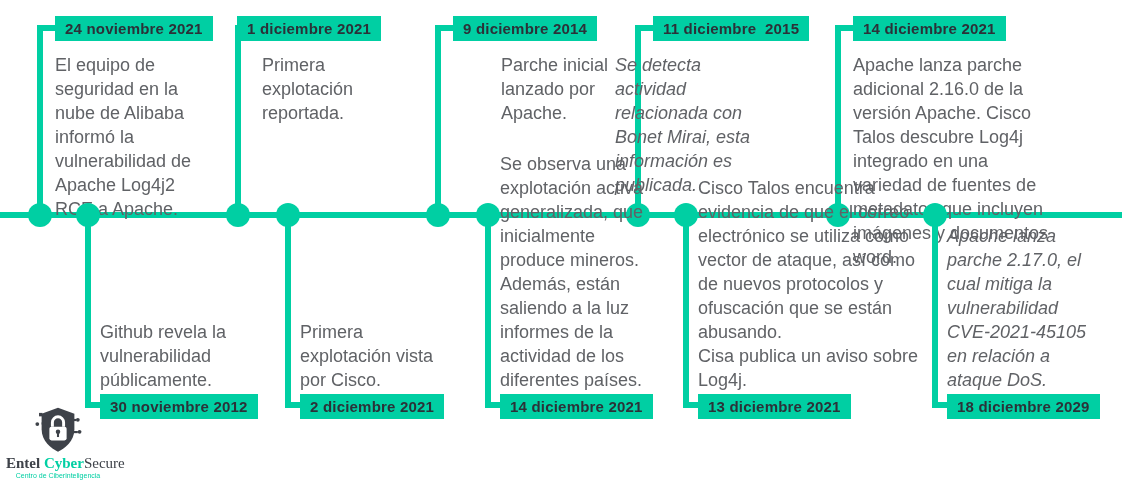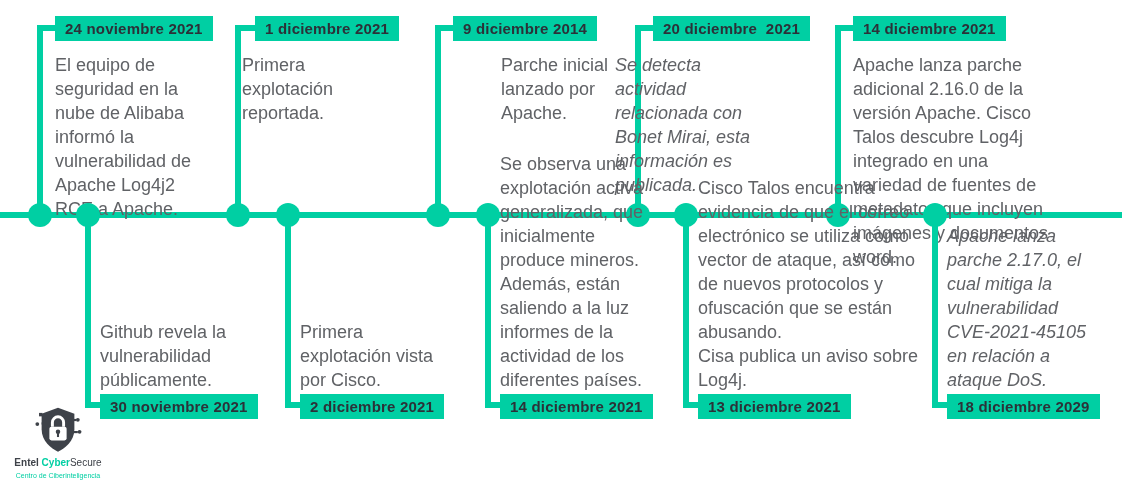--- a/index.html
+++ b/index.html
@@ -59,25 +59,26 @@
     line-height: 24px;
     white-space: pre-line;
   }
   .logo {
     position: absolute;
     left: 6px; top: 406px;
     width: 104px;
     text-align: center;
   }
   .logo .brand {
-    font-size: 10px;
+    font-size: 15px;
     color: var(--logo-dark);
     font-weight: bold;
     line-height: 14px;
     white-space: pre;
+    font-family: Liberation Serif, serif;
   }
   .logo .brand .teal { color: var(--accent); }
   .logo .brand .light { font-weight: normal; }
   .logo .tagline {
     font-size: 7px;
     color: var(--accent);
     line-height: 9px;
     margin-top: 1px;
   }
   .logo svg { display: block; margin: 0 auto; }
@@ -94,53 +95,53 @@
     <div class="elbow" style="left:37px; top:25px; width:22px;"></div>
     <div class="dot" style="left:28px;"></div>
     <div class="date-label" style="left:55px; top:16px;">24 noviembre 2021</div>
     <div class="event-text" style="left:55px; top:53px; width:150px;">El equipo de seguridad en la nube de Alibaba informó la vulnerabilidad de Apache Log4j2 RCE a Apache.</div>
   </div>
 
   <div>
     <div class="vline" style="left:235px; top:28px; height:184px;"></div>
     <div class="elbow" style="left:235px; top:25px; width:22px;"></div>
     <div class="dot" style="left:226px;"></div>
-    <div class="date-label" style="left:255px; top:16px;">1 diciembre 2021</div>
-    <div class="event-text" style="left:242px; top:53px; width:145px;">Primera explotación reportada.</div>
+    <div class="date-label" style="left:237px; top:16px;">1 diciembre 2021</div>
+    <div class="event-text" style="left:262px; top:53px; width:145px;">Primera explotación reportada.</div>
   </div>
 
   <div>
     <div class="vline" style="left:435px; top:28px; height:184px;"></div>
     <div class="elbow" style="left:435px; top:25px; width:22px;"></div>
     <div class="dot" style="left:426px;"></div>
     <div class="date-label" style="left:453px; top:16px;">9 diciembre 2014</div>
     <div class="event-text" style="left:453px; top:53px; width:145px;margin-left:48px;">Parche inicial lanzado por Apache.</div>
   </div>
 
   <div>
     <div class="vline" style="left:635px; top:28px; height:184px;"></div>
     <div class="elbow" style="left:635px; top:25px; width:22px;"></div>
     <div class="dot" style="left:626px;"></div>
-    <div class="date-label" style="left:653px; top:16px;">20 diciembre  2021</div>
+    <div class="date-label" style="left:653px; top:16px;">11 diciembre  2015</div>
     <div class="event-text" style="left:615px; top:53px; width:150px;font-style:italic;">Se detecta actividad relacionada con Bonet Mirai, esta información es publicada.</div>
   </div>
 
   <div>
     <div class="vline" style="left:835px; top:28px; height:184px;"></div>
     <div class="elbow" style="left:835px; top:25px; width:22px;"></div>
     <div class="dot" style="left:826px;"></div>
     <div class="date-label" style="left:853px; top:16px;">14 diciembre 2021</div>
     <div class="event-text" style="left:853px; top:53px; width:198px;">Apache lanza parche adicional 2.16.0 de la versión Apache. Cisco Talos descubre Log4j integrado en una variedad de fuentes de metadatos que incluyen imágenes y documentos word.</div>
   </div>
 
   <div>
     <div class="vline" style="left:85px; top:218px; height:190px;"></div>
     <div class="elbow" style="left:85px; top:402px; width:20px;"></div>
     <div class="dot" style="left:76px;"></div>
-    <div class="date-label" style="left:100px; top:394px;">30 noviembre 2021</div>
+    <div class="date-label" style="left:100px; top:394px;">30 noviembre 2012</div>
     <div class="event-text" style="left:100px; bottom:96px; width:142px;">Github revela la vulnerabilidad públicamente.</div>
   </div>
 
   <div>
     <div class="vline" style="left:285px; top:218px; height:190px;"></div>
     <div class="elbow" style="left:285px; top:402px; width:20px;"></div>
     <div class="dot" style="left:276px;"></div>
     <div class="date-label" style="left:300px; top:394px;">2 diciembre 2021</div>
     <div class="event-text" style="left:300px; bottom:96px; width:150px;">Primera explotación vista por Cisco.</div>
   </div>

